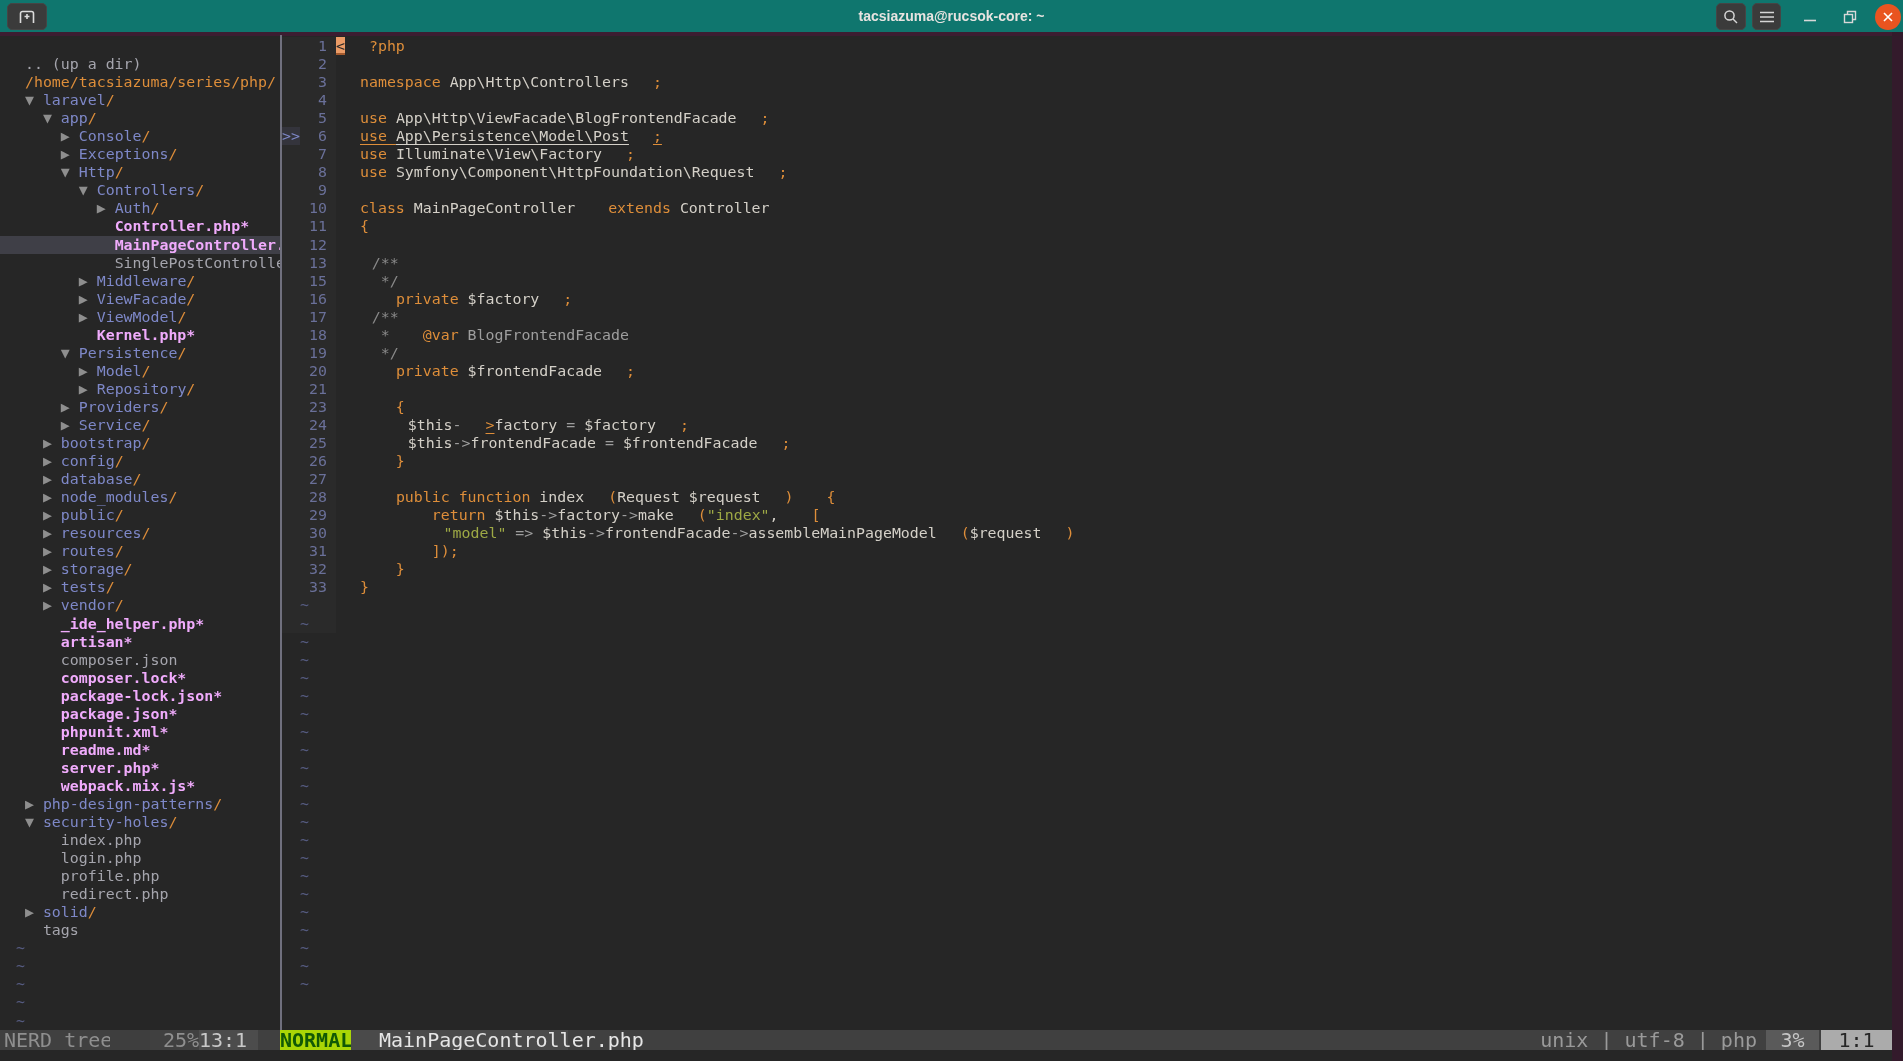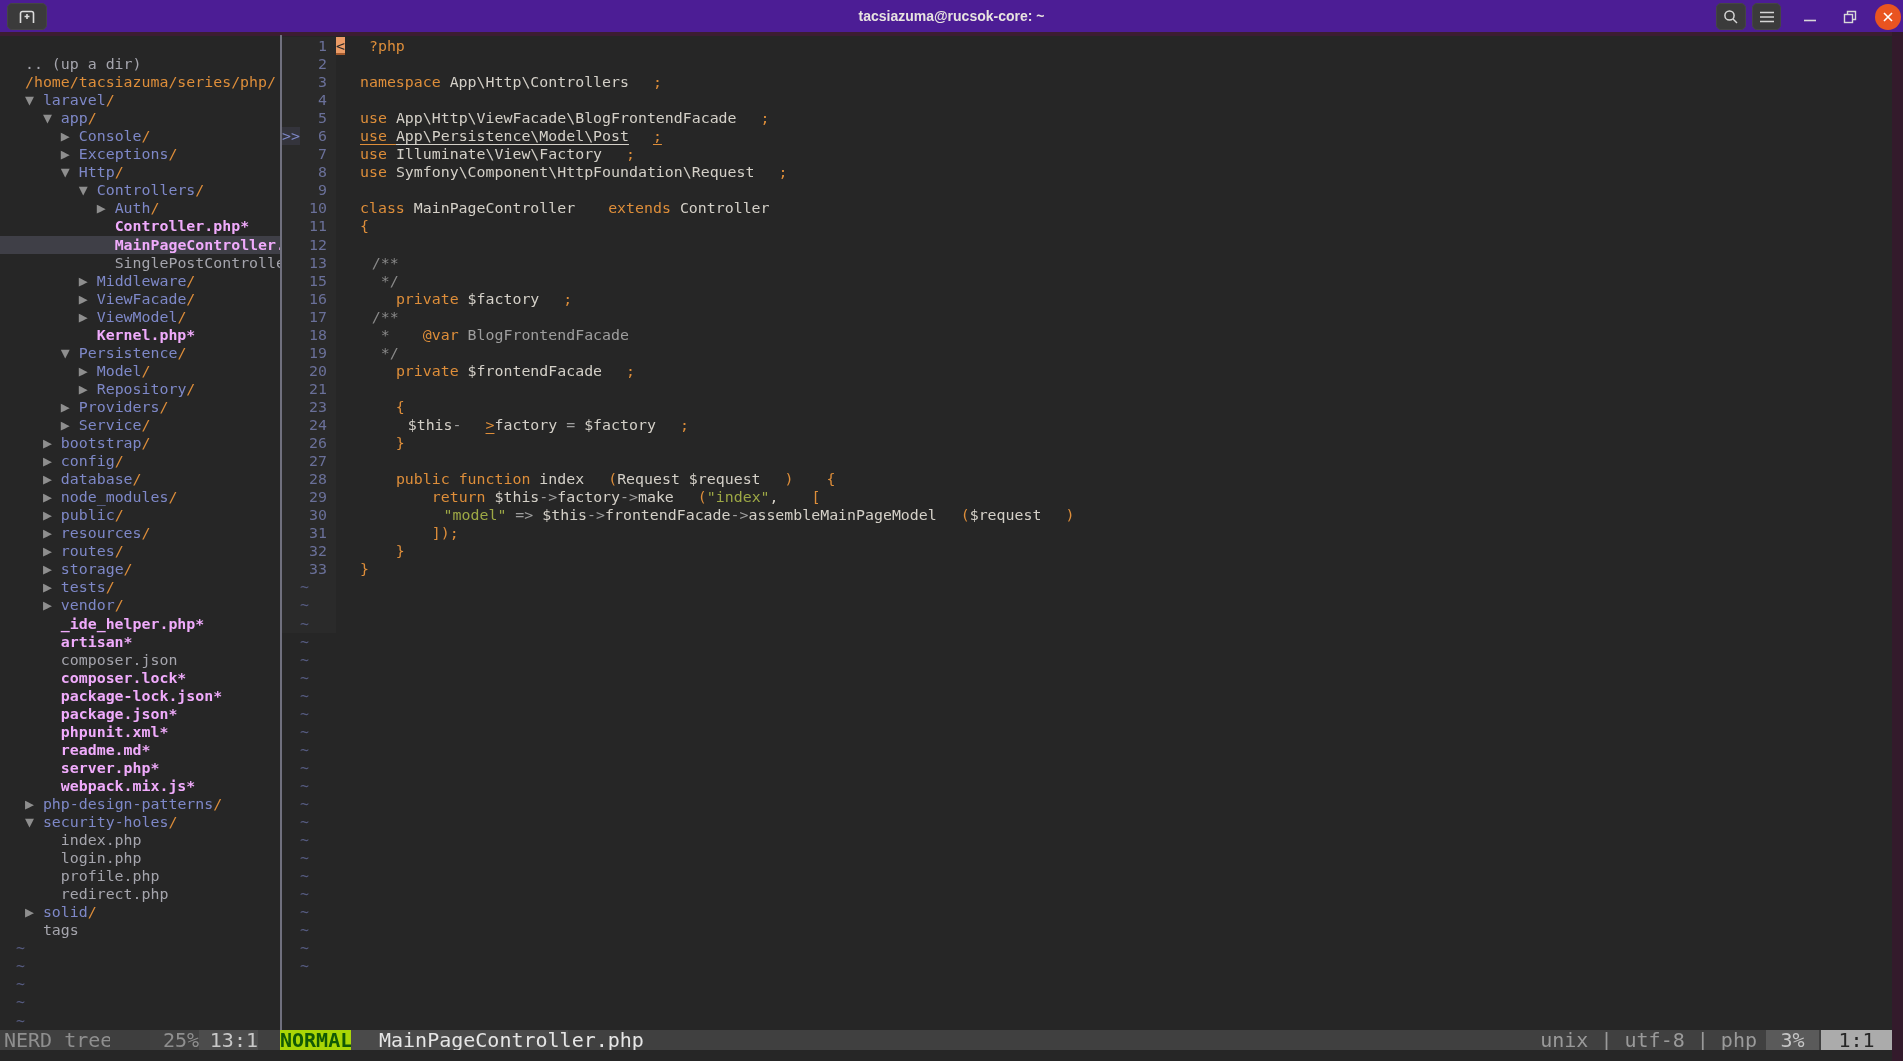--- a/index.html
+++ b/index.html
@@ -1,19 +1,19 @@
 <!DOCTYPE html>
 <html><head>
 <meta charset="utf-8">
 <style>
   html,body{margin:0;padding:0;background:#1d1d1d;}
   .screen{position:relative;width:1903px;height:1061px;background:#262626;overflow:hidden;
           font-family:"DejaVu Sans Mono",monospace;font-size:14.9px;}
   
-  .titlebar{position:absolute;left:0;top:0;width:100%;height:32px;background:#4c1d95;
+  .titlebar{position:absolute;left:0;top:0;width:100%;height:32px;background:#0f766e;
             border-bottom:1px solid #222;}
   .tb-title{position:absolute;left:0;right:0;top:0;height:32px;line-height:32px;text-align:center;
             color:#e7e3e0;font-family:"Liberation Sans",sans-serif;font-weight:bold;font-size:14px;}
   .tb-btn{position:absolute;top:3px;height:27px;background:#3b3b3b;border:1px solid #454545;
           border-radius:5px;display:flex;align-items:center;justify-content:center;cursor:pointer;box-sizing:border-box;}
   .tb-flat{position:absolute;top:3px;height:27px;display:flex;align-items:center;justify-content:center;cursor:pointer;}
   .newtab{left:7px;width:40px;}
   .searchbtn{left:1716px;width:30px;}
   .menubtn{left:1752px;width:29px;}
   .minbtn{left:1797px;width:26px;}
@@ -44,21 +44,21 @@
   .c-kw{color:#de8e3a;padding-left:24px;} .c-id{color:#d4d0c8;} .c-op{color:#9e9e9e;}
   .c-cm{color:#8a8a8a;} .c-cmt{color:#9e9e9e;} .c-str{color:#9da845;}
   .c-cur{background:#eb9b66;color:#262626;box-shadow:inset 0 -2px 0 #a35a2e;}
   .u{text-decoration:underline;text-underline-offset:3px;}
   
   .statusline{position:absolute;left:0;top:1030px;width:1903px;height:20px;background:#404040;font-size:20px;}
   .sl{position:absolute;top:0;height:20px;line-height:20px;}
   .sl-treename{left:4px;color:#8f8f8f;}
   .sl-blockA{left:110px;width:40px;background:#3e3e3e;}
   .sl-treepct{left:163px;color:#8f8f8f;}
-  .sl-treepos{left:199px;width:59px;background:#4c4c4c;color:#c8c8c8;text-align:right;}
+  .sl-treepos{left:199px;width:59px;background:#4c4c4c;color:#c8c8c8;text-align:left;}
   .sl-mode{left:280px;width:71px;background:#a9d606;color:#115905;font-weight:bold;text-align:center;}
   .sl-file{left:351px;width:217px;background:#4a4a4a;color:#e6e6e6;padding-left:28px;box-sizing:border-box;}
   .sl-fileinfo{right:146px;color:#9a9a9a;}
   .sl-scroll{left:1766px;width:53px;background:#5a5a5a;color:#c6c6c6;text-align:center;}
   .sl-pos{left:1821px;width:71px;background:#ababab;color:#262626;text-align:center;}
   .cmdline{position:absolute;left:0;top:1050px;width:1903px;height:11px;background:#262626;}
   svg{display:block;}
 </style>
 </head>
 <body>
@@ -192,20 +192,21 @@
       <div class="erow"><span class="sign"></span><span class="lnum">13</span><span class="codespan"><span class="c-cm">    /**</span></span></div>
       <div class="erow"><span class="sign"></span><span class="lnum">15</span><span class="codespan"><span class="c-cm">     */</span></span></div>
       <div class="erow"><span class="sign"></span><span class="lnum">16</span><span class="codespan"><span class="c-id">    </span><span class="c-kw">private </span><span class="c-id">$factory</span><span class="c-kw">;</span></span></div>
       <div class="erow"><span class="sign"></span><span class="lnum">17</span><span class="codespan"><span class="c-cm">    /**</span></span></div>
       <div class="erow"><span class="sign"></span><span class="lnum">18</span><span class="codespan"><span class="c-cm">     * </span><span class="c-kw">@var</span><span class="c-cmt"> BlogFrontendFacade</span></span></div>
       <div class="erow"><span class="sign"></span><span class="lnum">19</span><span class="codespan"><span class="c-cm">     */</span></span></div>
       <div class="erow"><span class="sign"></span><span class="lnum">20</span><span class="codespan"><span class="c-id">    </span><span class="c-kw">private </span><span class="c-id">$frontendFacade</span><span class="c-kw">;</span></span></div>
       <div class="erow"><span class="sign"></span><span class="lnum">21</span><span class="codespan"></span></div>
       <div class="erow"><span class="sign"></span><span class="lnum">23</span><span class="codespan"><span class="c-kw">    {</span></span></div>
       <div class="erow"><span class="sign"></span><span class="lnum">24</span><span class="codespan"><span class="c-id">        $this</span><span class="c-op">-</span><span class="c-kw u">&gt;</span><span class="c-id">factory </span><span class="c-op">= </span><span class="c-id">$factory</span><span class="c-kw">;</span></span></div>
+      <div class="erow"><span class="sign"></span><span class="lnum">25</span><span class="codespan"><span class="c-id">        $this</span><span class="c-op">-&gt;</span><span class="c-id">frontendFacade </span><span class="c-op">= </span><span class="c-id">$frontendFacade</span><span class="c-kw">;</span></span></div>
       <div class="erow"><span class="sign"></span><span class="lnum">26</span><span class="codespan"><span class="c-kw">    }</span></span></div>
       <div class="erow"><span class="sign"></span><span class="lnum">27</span><span class="codespan"></span></div>
       <div class="erow"><span class="sign"></span><span class="lnum">28</span><span class="codespan"><span class="c-id">    </span><span class="c-kw">public function </span><span class="c-id">index</span><span class="c-kw">(</span><span class="c-id">Request $request</span><span class="c-kw">) </span><span class="c-kw">{</span></span></div>
       <div class="erow"><span class="sign"></span><span class="lnum">29</span><span class="codespan"><span class="c-id">        </span><span class="c-kw">return </span><span class="c-id">$this</span><span class="c-op">-&gt;</span><span class="c-id">factory</span><span class="c-op">-&gt;</span><span class="c-id">make</span><span class="c-kw">(</span><span class="c-str">"index"</span><span class="c-id">,</span><span class="c-kw"> [</span></span></div>
       <div class="erow"><span class="sign"></span><span class="lnum">30</span><span class="codespan"><span class="c-id">            </span><span class="c-str">"model"</span><span class="c-id"> </span><span class="c-op">=&gt;</span><span class="c-id"> $this</span><span class="c-op">-&gt;</span><span class="c-id">frontendFacade</span><span class="c-op">-&gt;</span><span class="c-id">assembleMainPageModel</span><span class="c-kw">(</span><span class="c-id">$request</span><span class="c-kw">)</span></span></div>
       <div class="erow"><span class="sign"></span><span class="lnum">31</span><span class="codespan"><span class="c-kw">        ]);</span></span></div>
       <div class="erow"><span class="sign"></span><span class="lnum">32</span><span class="codespan"><span class="c-kw">    }</span></span></div>
       <div class="erow"><span class="sign"></span><span class="lnum">33</span><span class="codespan"><span class="c-kw">}</span></span></div>
       <div class="erow"><span class="sign"></span><span class="e-tilde">~</span></div>
       <div class="erow"><span class="sign"></span><span class="e-tilde">~</span></div>

